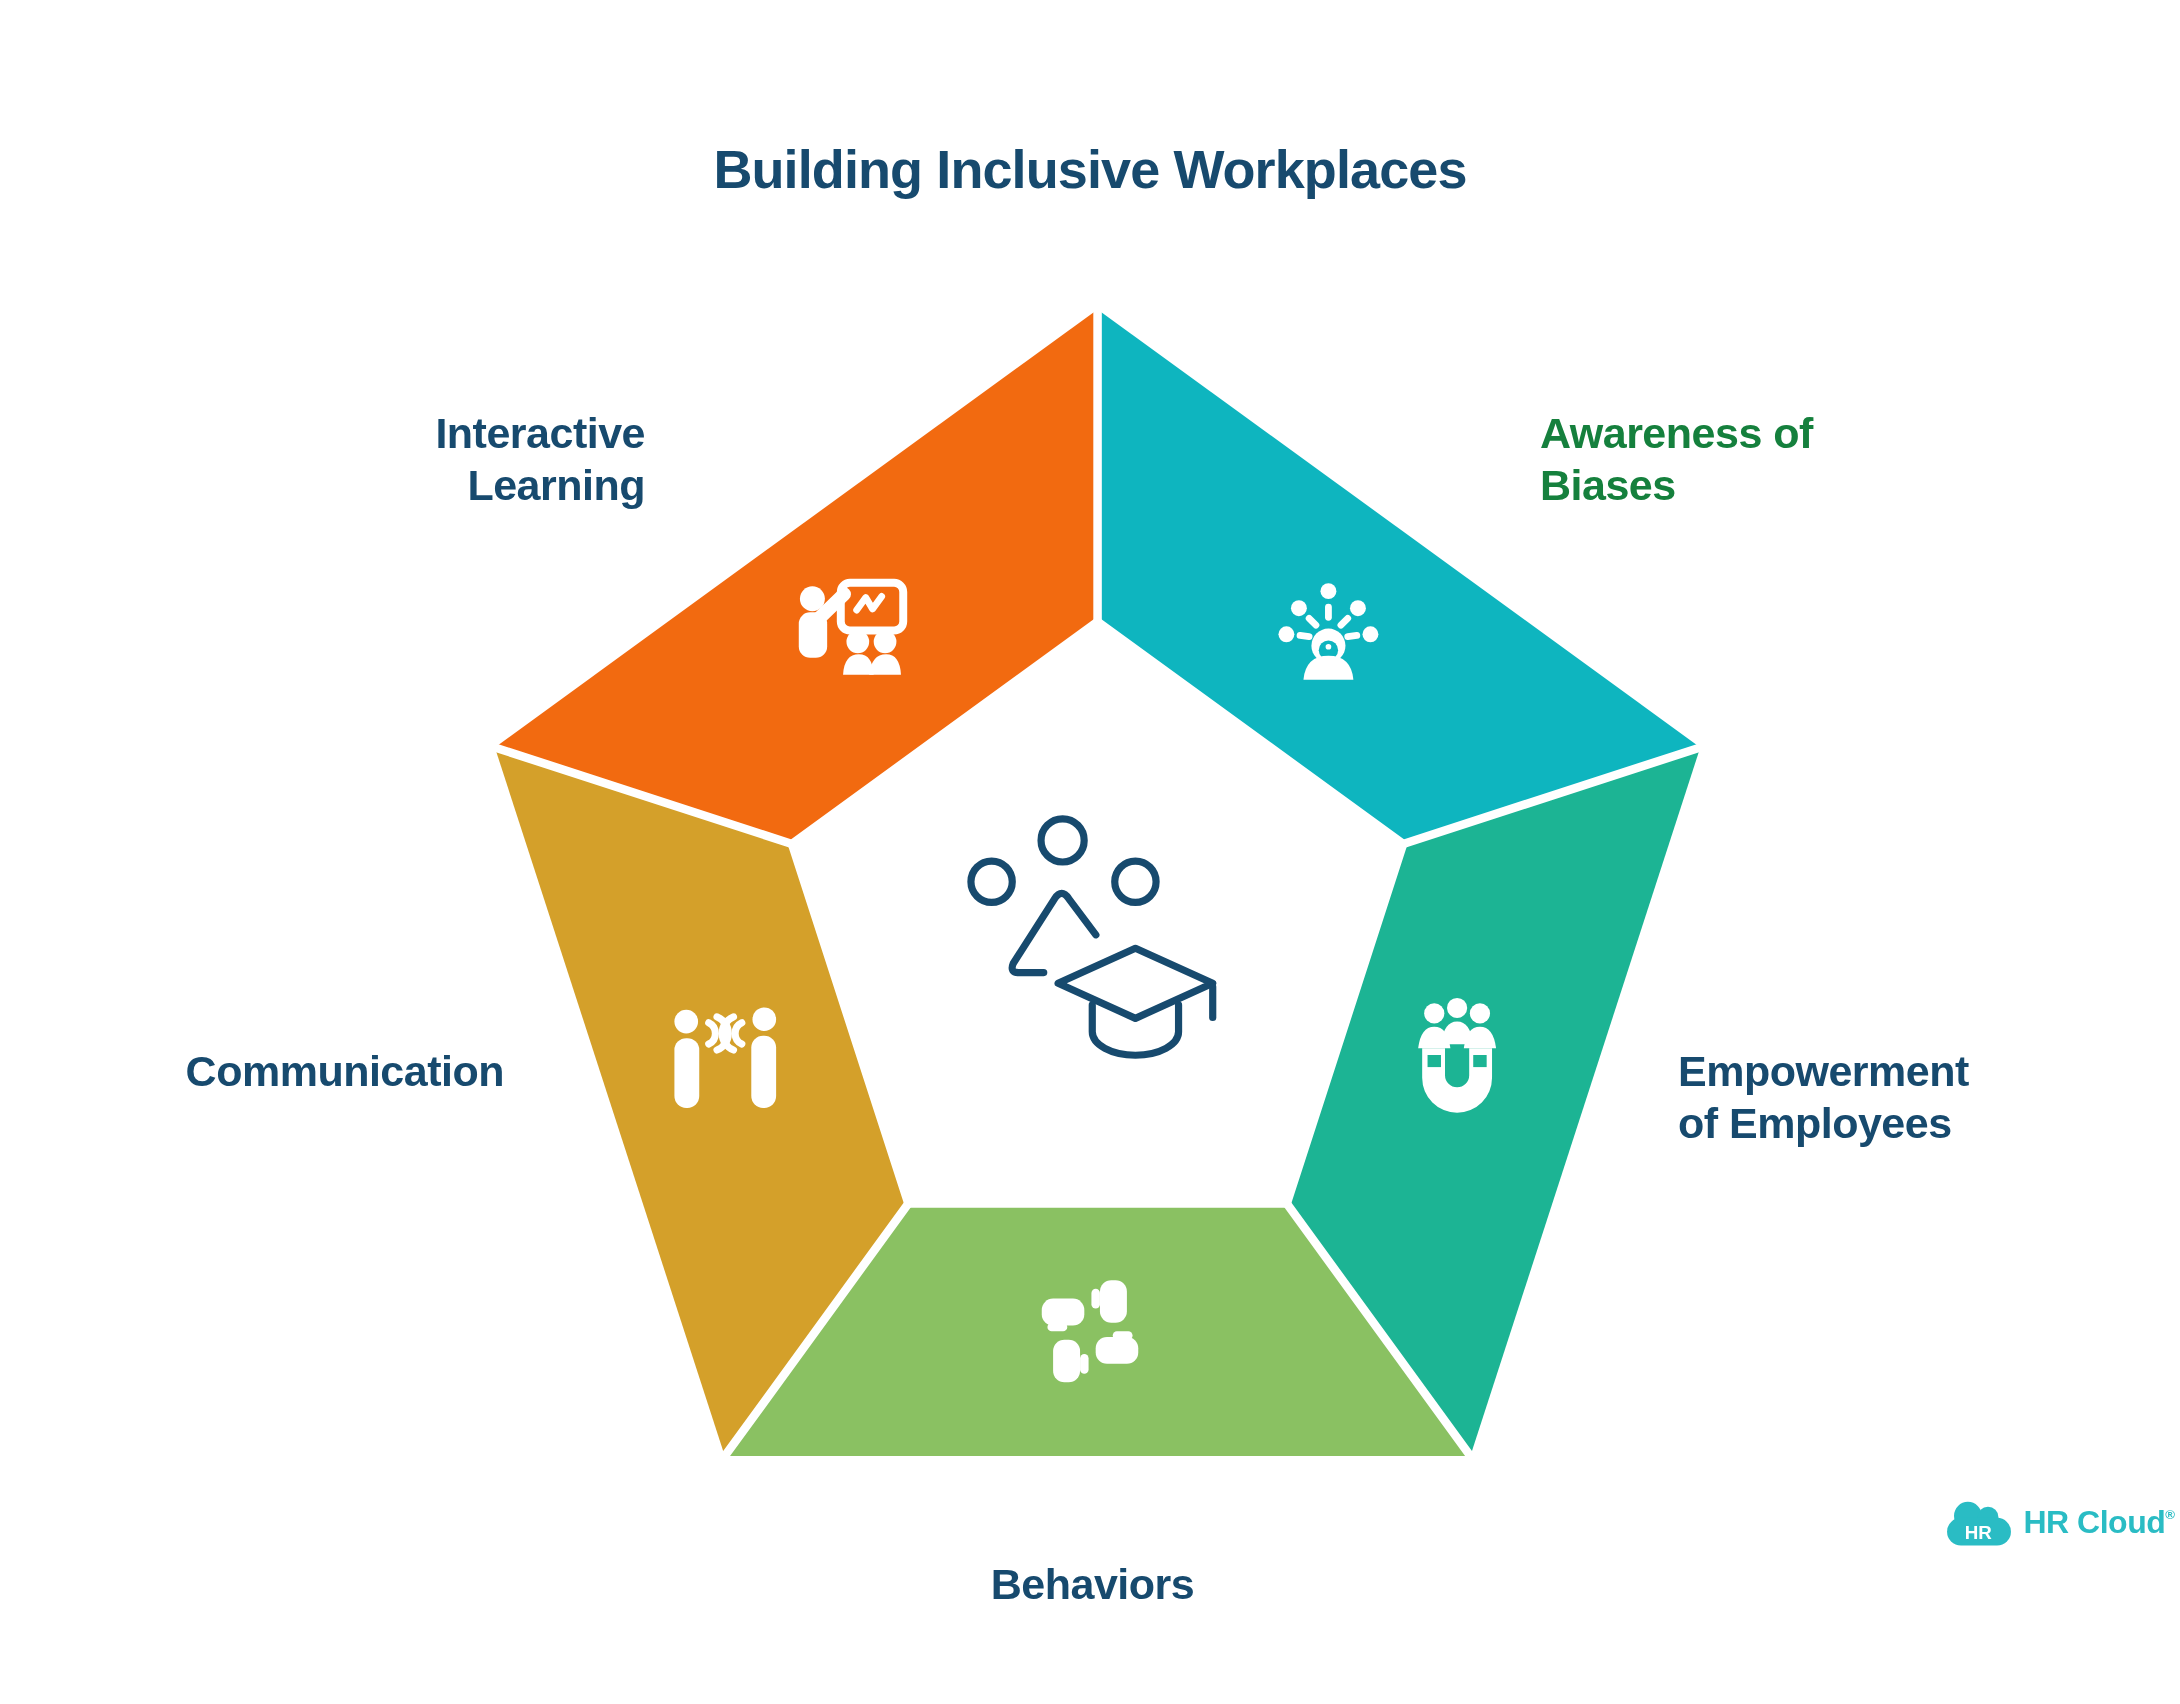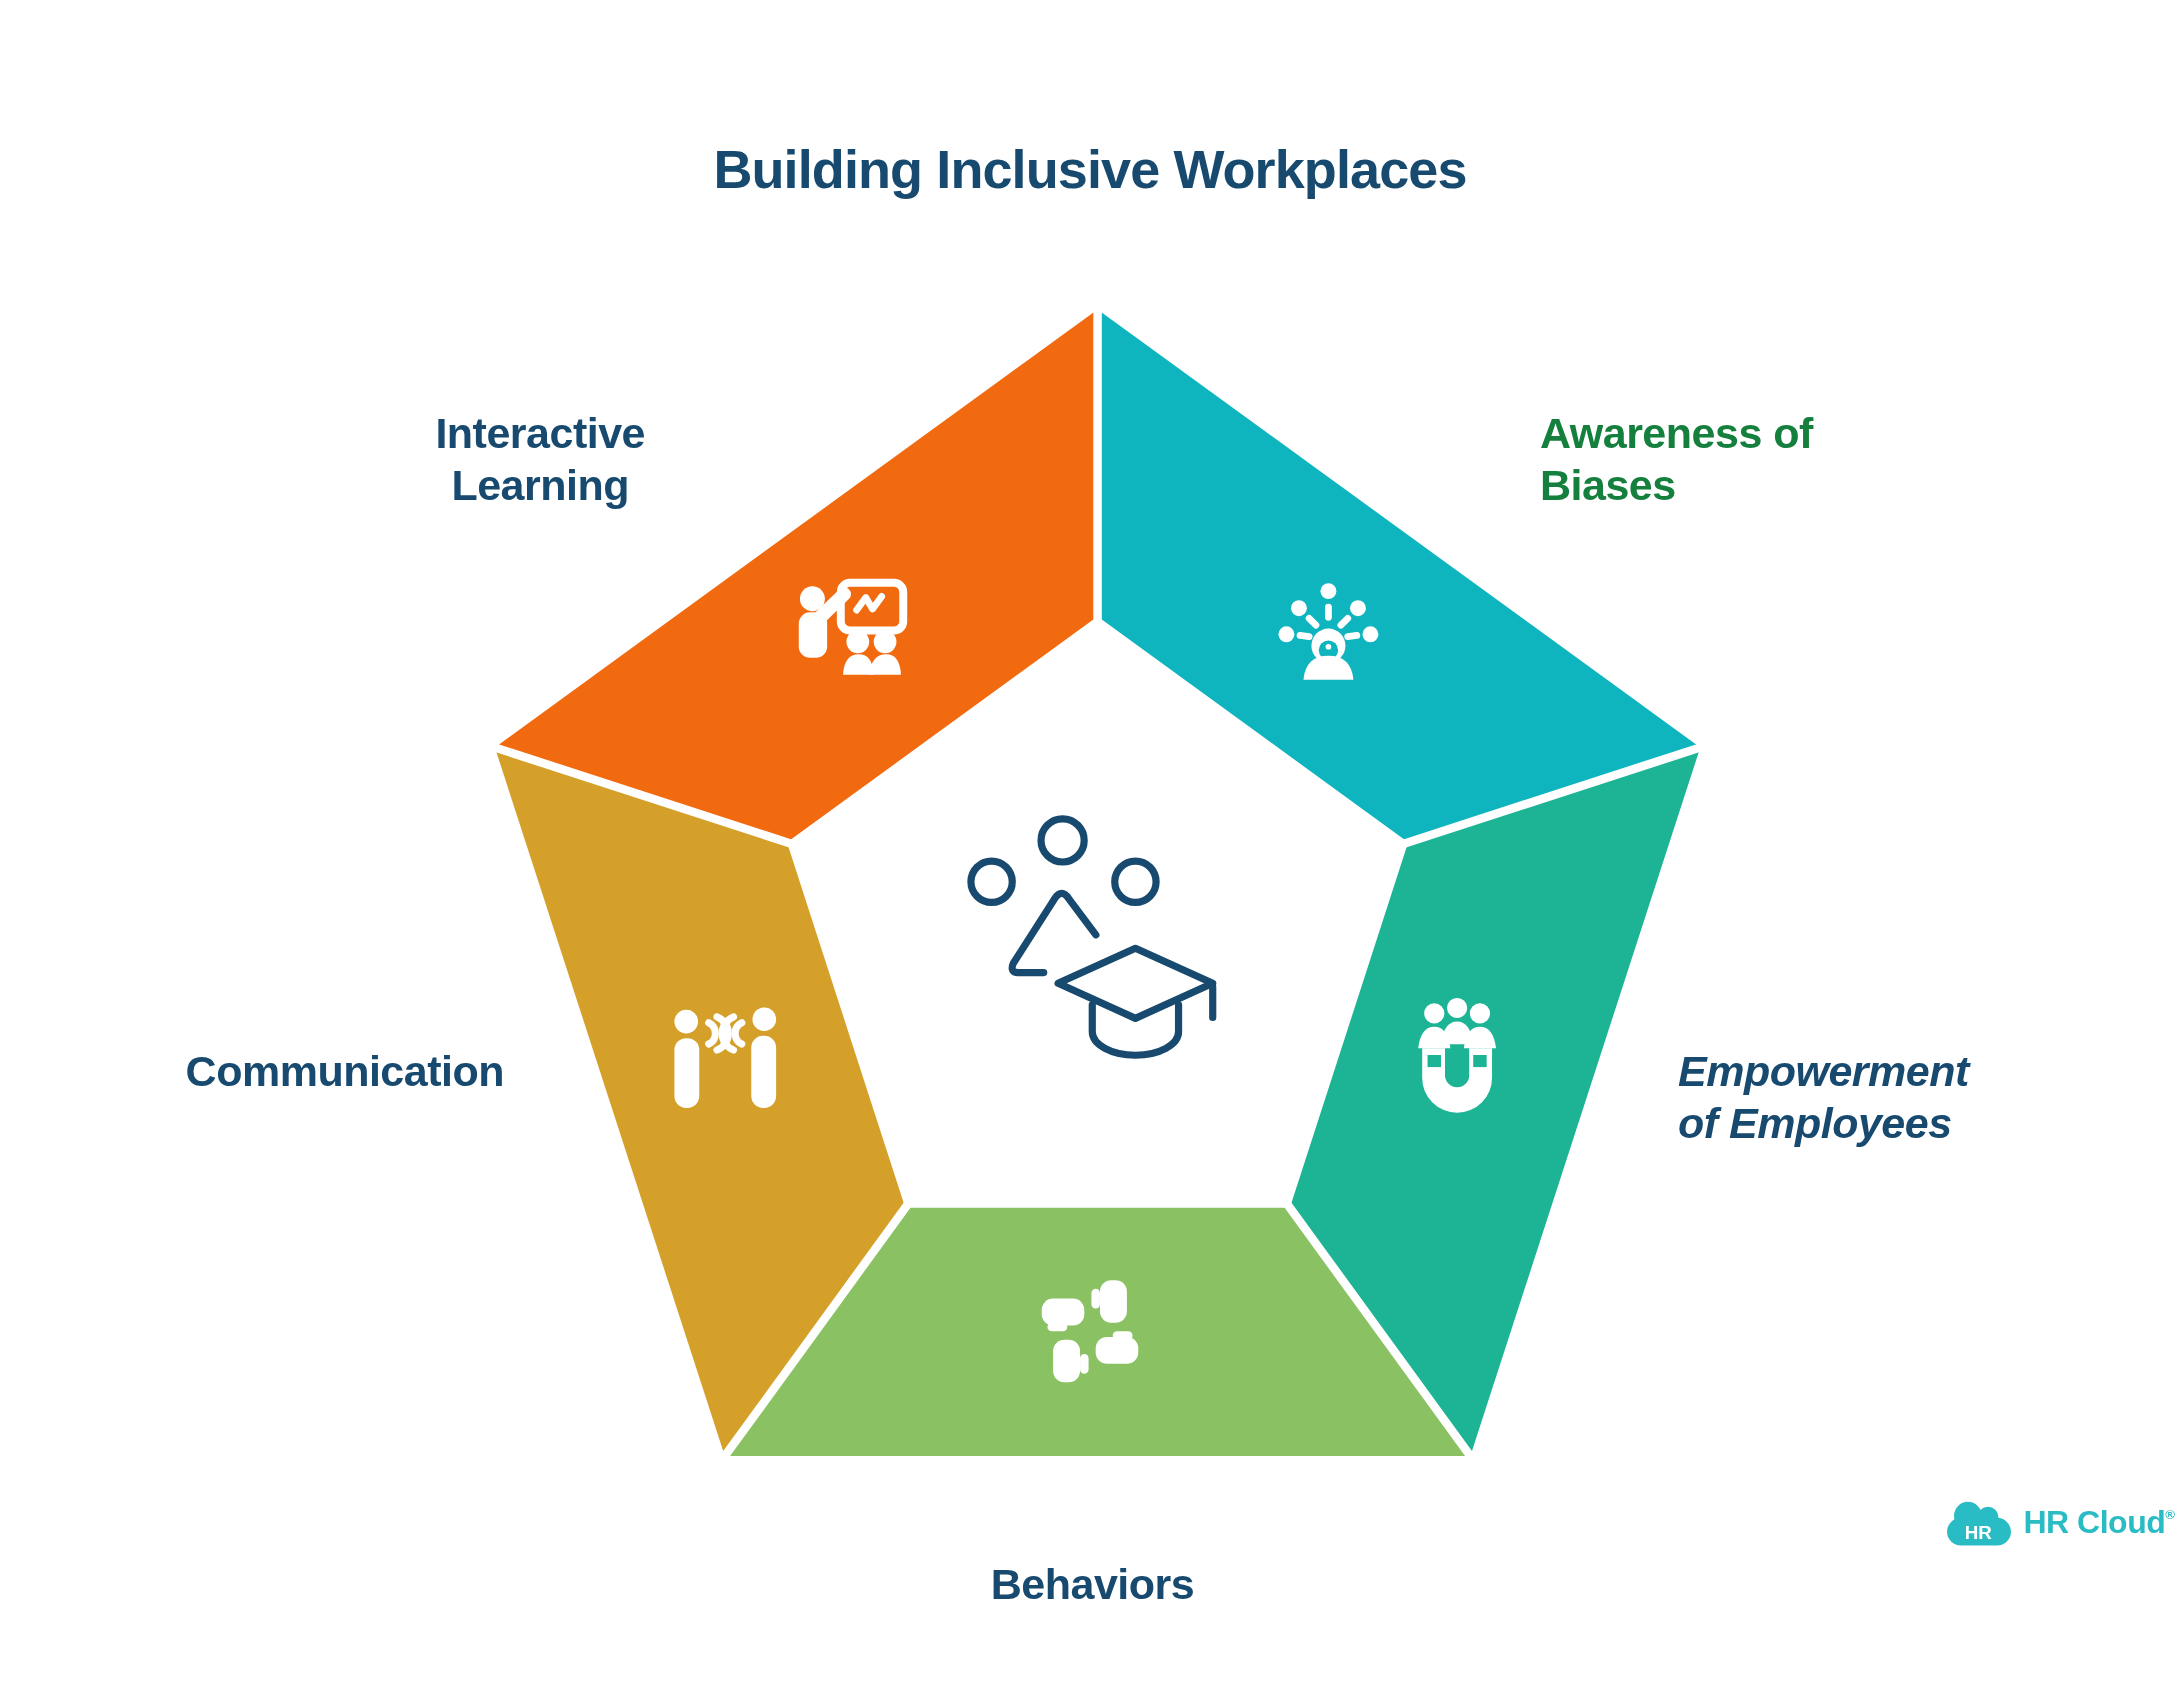--- a/index.html
+++ b/index.html
@@ -27,26 +27,26 @@
   }
   .label {
     position: absolute;
     font-size: 43px;
     font-weight: 700;
     letter-spacing: -0.5px;
     line-height: 52px;
     white-space: nowrap;
   }
   .label span { display: block; }
-  .label.align-right { text-align: center; }
+  .label.align-right { text-align: right; }
   .label.align-left  { text-align: left; }
   .label.align-center{ text-align: center; }
   .lbl-interactive   { top: 407px;  right: 1535px; }
   .lbl-awareness     { top: 407px;  left: 1540px; }
-  .lbl-empowerment   { top: 1045px; left: 1678px; font-style: italic; }
+  .lbl-empowerment   { top: 1045px; left: 1678px; }
   .lbl-inclusive     { top: 1558px; left: 856px; width: 473px; }
   .lbl-communication { top: 1045px; right: 1676px; }
   .logo {
     position: absolute;
     left: 1944px; top: 1497px;
     display: flex; align-items: center; gap: 9.5px;
   }
   .logo .brand {
     font-size: 32px;
     font-weight: 700;

